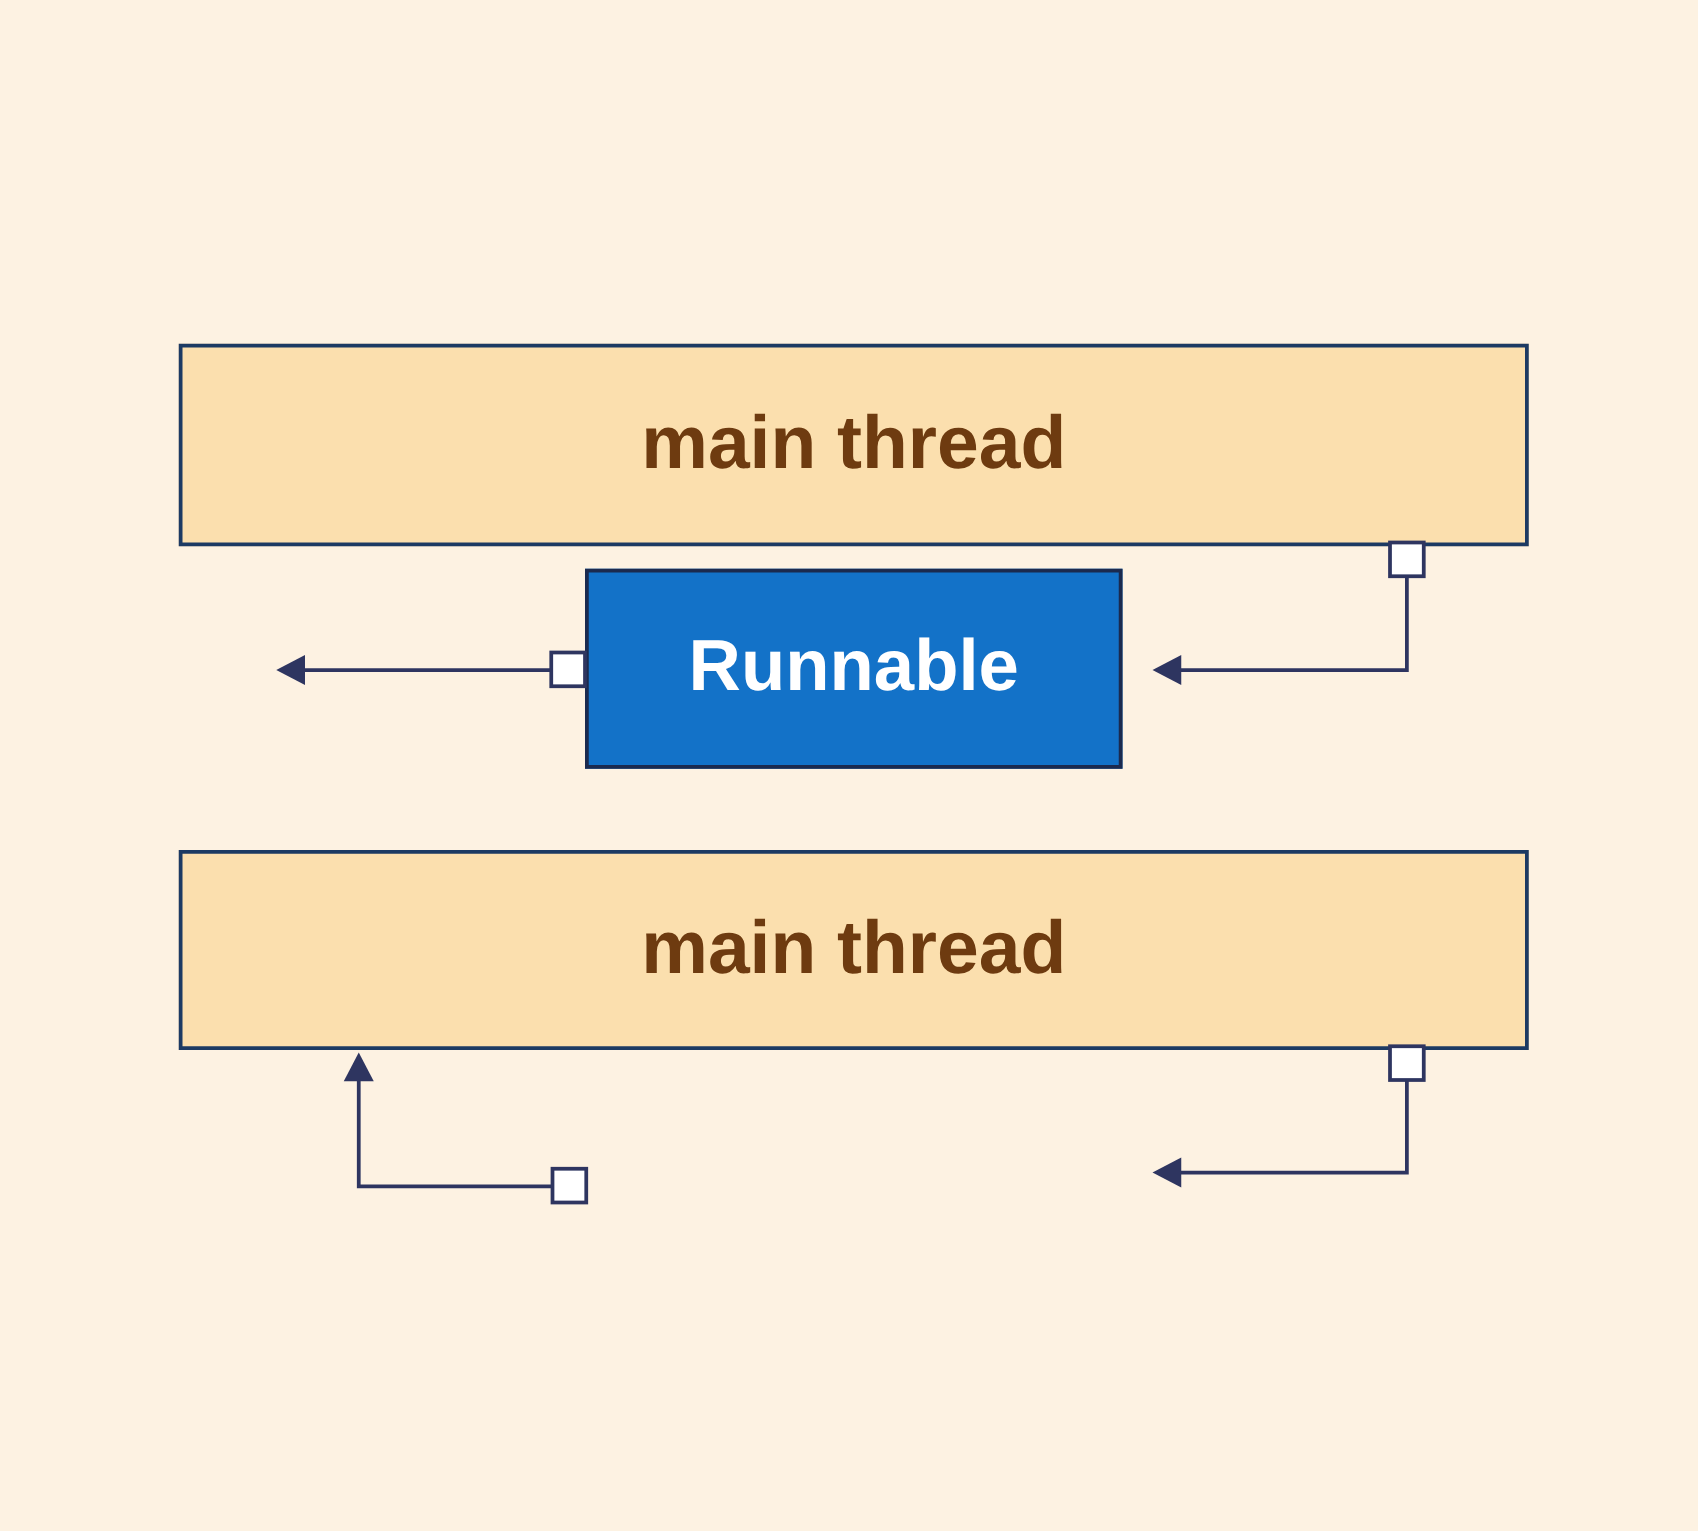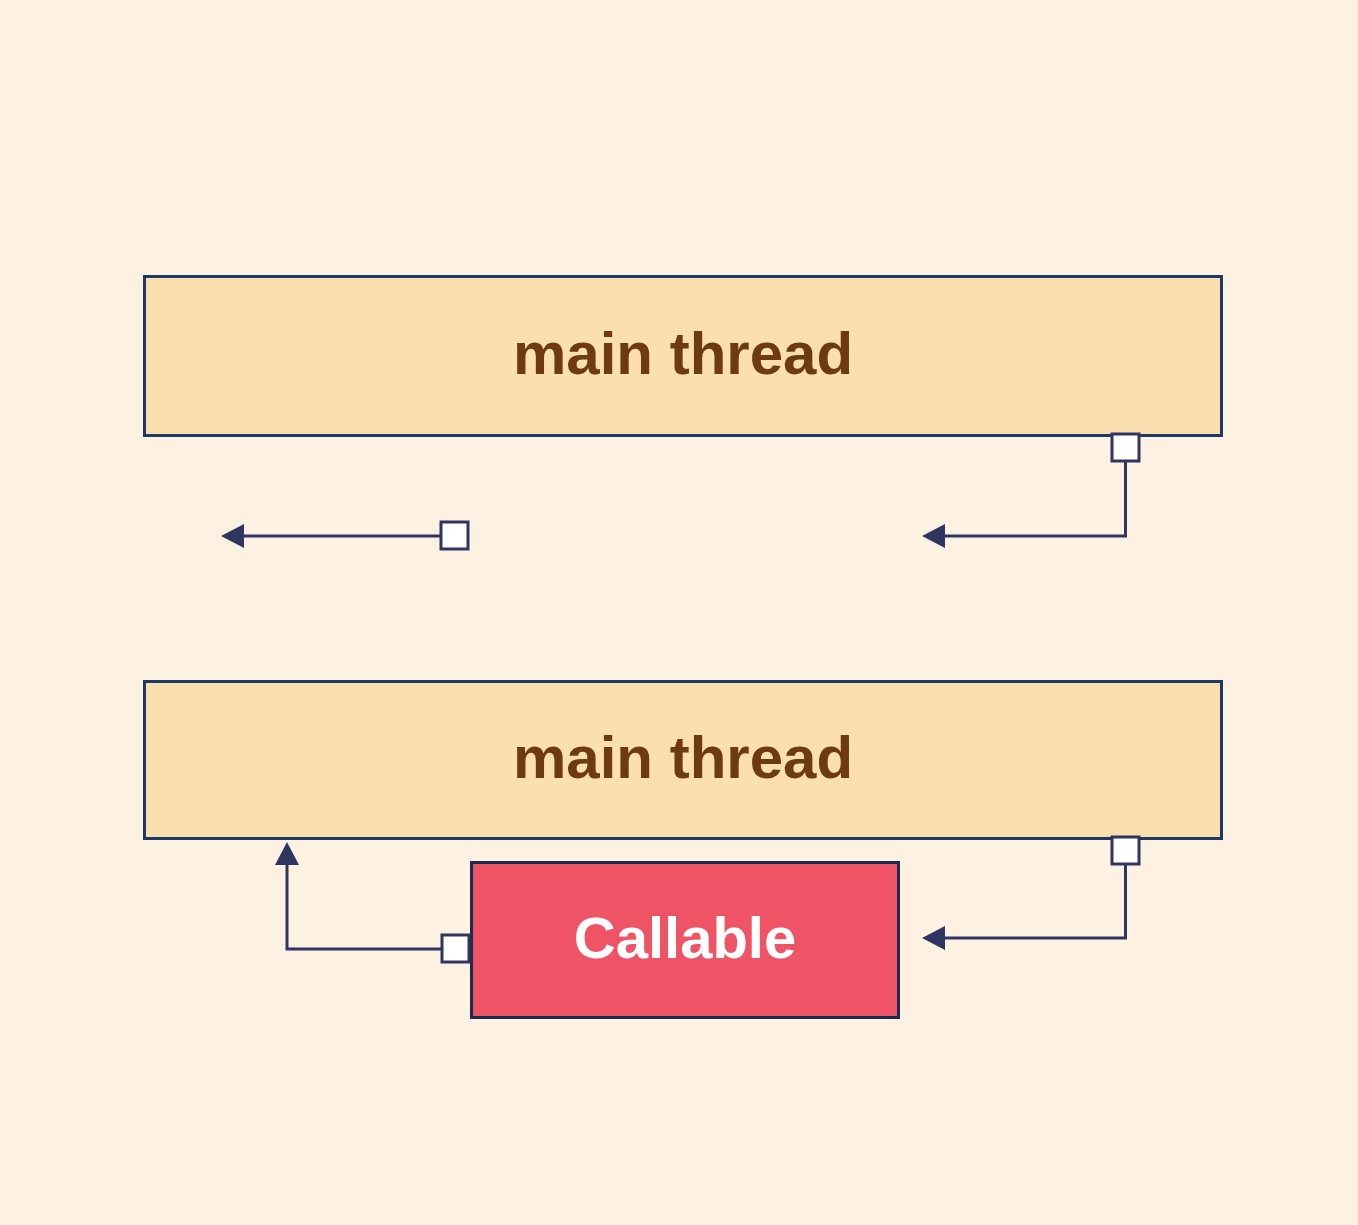--- a/index.html
+++ b/index.html
@@ -87,28 +87,28 @@
 </style>
 </head>
 <body>
 
 <div class="canvas">
 
   <div class="main-thread-box first">
     <span class="main-thread-label">main thread</span>
   </div>
 
+  <div class="task-box runnable">
+    <span class="task-label">Runnable</span>
+  </div>
 
   <div class="main-thread-box second">
     <span class="main-thread-label">main thread</span>
   </div>
 
-  <div class="task-box callable">
-    <span class="task-label">Callable</span>
-  </div>
 
   <svg class="connector-layer" viewBox="0 0 1358 1225">
 
     <g>
       <line class="connector-line" x1="441" y1="536" x2="240" y2="536"></line>
       <polygon class="arrowhead" points="221,536 244,524 244,548"></polygon>
       <rect class="port-square" x="441" y="522" width="27" height="27"></rect>
     </g>
 
     <g>

